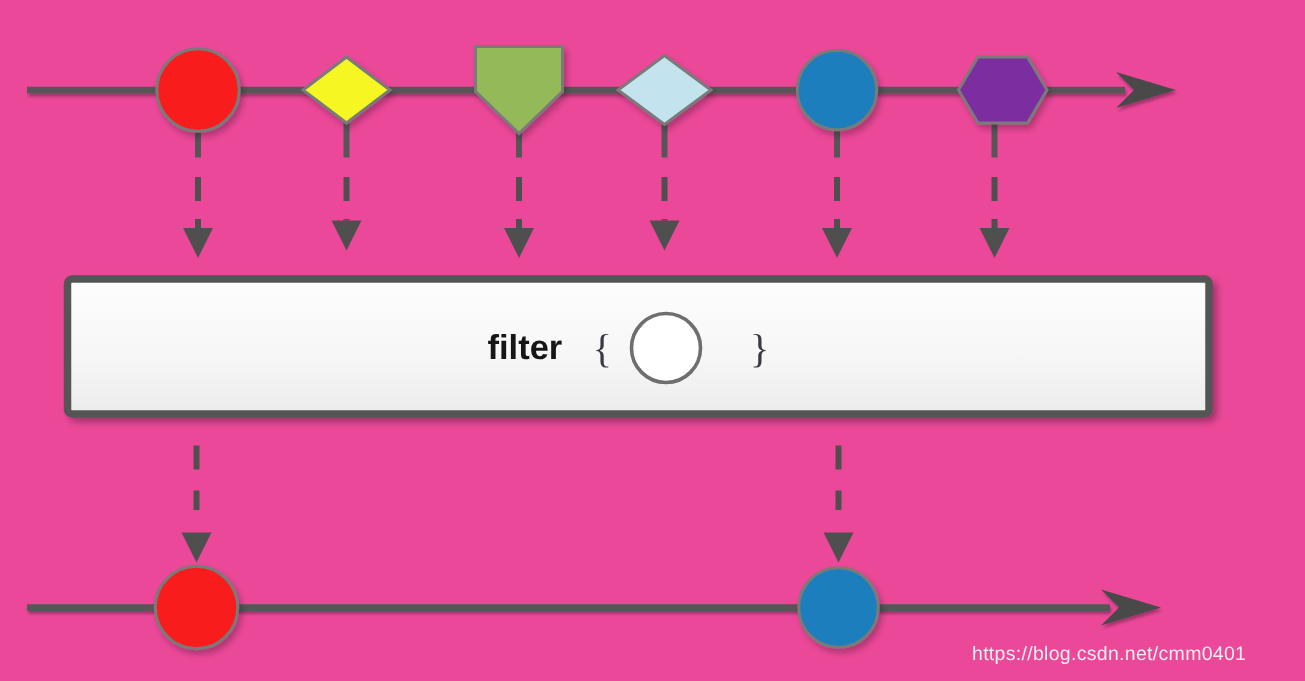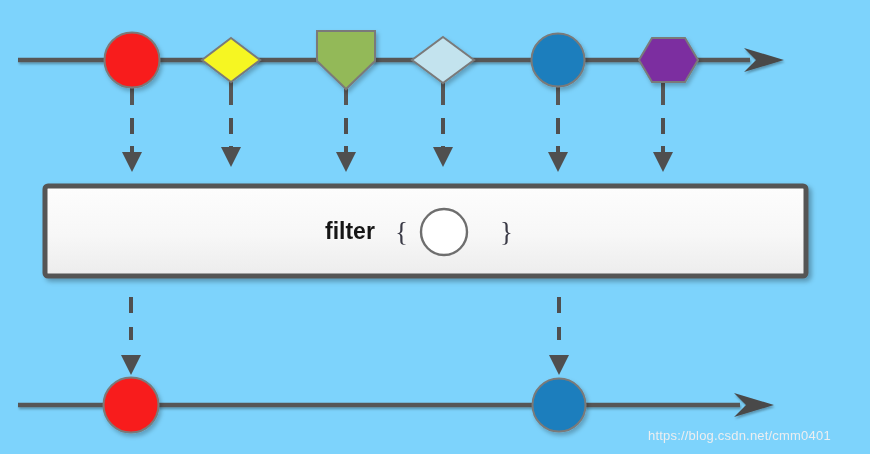--- a/index.html
+++ b/index.html
@@ -7,21 +7,21 @@
     padding: 0;
     background: #ffffff;
   }
   body {
     font-family: "Liberation Sans", sans-serif;
   }
   #diagram-root {
     position: relative;
     width: 870px;
     height: 454px;
-    background: #7dd3fc;
+    background: #ec4899;
     overflow: hidden;
   }
   #marble-svg {
     position: absolute;
     left: 0;
     top: 0;
     width: 870px;
     height: 454px;
     display: block;
   }

